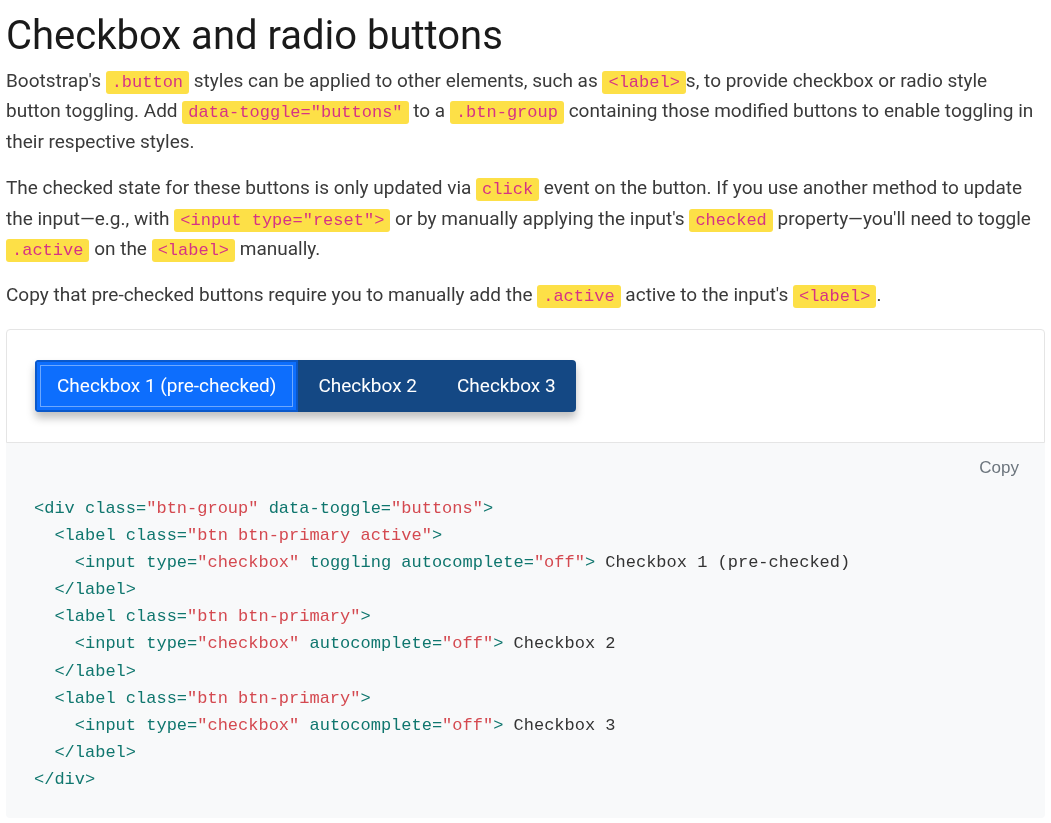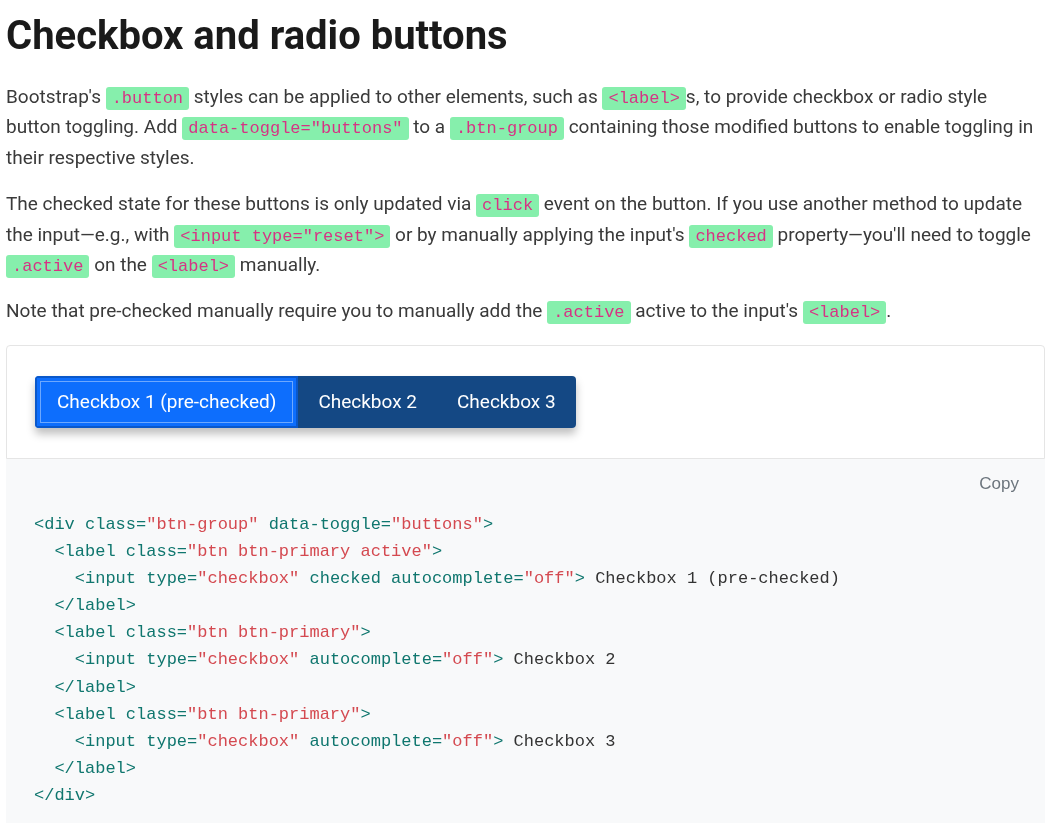--- a/index.html
+++ b/index.html
@@ -8,32 +8,32 @@
     body {
       font-family: "Segoe UI", -apple-system, BlinkMacSystemFont, Roboto, "Helvetica Neue", Arial, sans-serif;
       color: #212529;
       margin: 0;
       padding: 6px;
       font-size: 15px;
       line-height: 1.5;
     }
     h1 {
       font-size: 40px;
-      font-weight: 700;
-      margin: 0 0 16px 0;
+      font-weight: 400;
+      margin: 0 0 0 0;
       color: #1a1a1a;
     }
     p {
       font-size: 19px;
       line-height: 1.6;
       margin: 0 0 16px 0;
       color: #3a3a3a;
     }
     code.inline {
-      background-color: #86efac;
+      background-color: #fde047;
       color: #d63384;
       padding: 2px 6px;
       border-radius: 3px;
       font-family: "SFMono-Regular", Consolas, "Liberation Mono", Menlo, monospace;
       font-size: 17px;
     }
     strong {
       font-weight: 400;
     }
     .example {
@@ -98,35 +98,35 @@
 
 <p>
   <span>Bootstrap's </span><code class="inline">.button</code><span> styles can be applied to other elements, such as </span><code class="inline">&lt;label&gt;</code><span>s, to provide checkbox or radio style button toggling. Add </span><code class="inline">data-toggle="buttons"</code><span> to a </span><code class="inline">.btn-group</code><span> containing those modified buttons to enable toggling in their respective styles.</span>
 </p>
 
 <p>
   <span>The checked state for these buttons is </span><strong><span>only updated via </span><code class="inline">click</code><span> event</span></strong><span> on the button. If you use another method to update the input—e.g., with </span><code class="inline">&lt;input type="reset"&gt;</code><span> or by manually applying the input's </span><code class="inline">checked</code><span> property—you'll need to toggle </span><code class="inline">.active</code><span> on the </span><code class="inline">&lt;label&gt;</code><span> manually.</span>
 </p>
 
 <p>
-  <span>Note that pre-checked manually require you to manually add the </span><code class="inline">.active</code><span> active to the input's </span><code class="inline">&lt;label&gt;</code><span>.</span>
+  <span>Copy that pre-checked buttons require you to manually add the </span><code class="inline">.active</code><span> active to the input's </span><code class="inline">&lt;label&gt;</code><span>.</span>
 </p>
 
 <div class="example">
   <div class="btn-group">
     <button class="btn active">Checkbox 1 (pre-checked)</button>
     <button class="btn">Checkbox 2</button>
     <button class="btn">Checkbox 3</button>
   </div>
 </div>
 
 <div class="code-block">
 <button class="copy-btn">Copy</button><span class="tag">&lt;div</span><span class="attr-name"> class=</span><span class="attr-val">"btn-group"</span><span class="attr-name"> data-toggle=</span><span class="attr-val">"buttons"</span><span class="tag">&gt;</span>
 <span class="tag">  &lt;label</span><span class="attr-name"> class=</span><span class="attr-val">"btn btn-primary active"</span><span class="tag">&gt;</span>
-<span class="tag">    &lt;input</span><span class="attr-name"> type=</span><span class="attr-val">"checkbox"</span><span class="attr-name"> checked autocomplete=</span><span class="attr-val">"off"</span><span class="tag">&gt;</span><span class="plain"> Checkbox 1 (pre-checked)</span>
+<span class="tag">    &lt;input</span><span class="attr-name"> type=</span><span class="attr-val">"checkbox"</span><span class="attr-name"> toggling autocomplete=</span><span class="attr-val">"off"</span><span class="tag">&gt;</span><span class="plain"> Checkbox 1 (pre-checked)</span>
 <span class="tag">  &lt;/label&gt;</span>
 <span class="tag">  &lt;label</span><span class="attr-name"> class=</span><span class="attr-val">"btn btn-primary"</span><span class="tag">&gt;</span>
 <span class="tag">    &lt;input</span><span class="attr-name"> type=</span><span class="attr-val">"checkbox"</span><span class="attr-name"> autocomplete=</span><span class="attr-val">"off"</span><span class="tag">&gt;</span><span class="plain"> Checkbox 2</span>
 <span class="tag">  &lt;/label&gt;</span>
 <span class="tag">  &lt;label</span><span class="attr-name"> class=</span><span class="attr-val">"btn btn-primary"</span><span class="tag">&gt;</span>
 <span class="tag">    &lt;input</span><span class="attr-name"> type=</span><span class="attr-val">"checkbox"</span><span class="attr-name"> autocomplete=</span><span class="attr-val">"off"</span><span class="tag">&gt;</span><span class="plain"> Checkbox 3</span>
 <span class="tag">  &lt;/label&gt;</span>
 <span class="tag">&lt;/div&gt;</span></div>
 
 </body></html>

